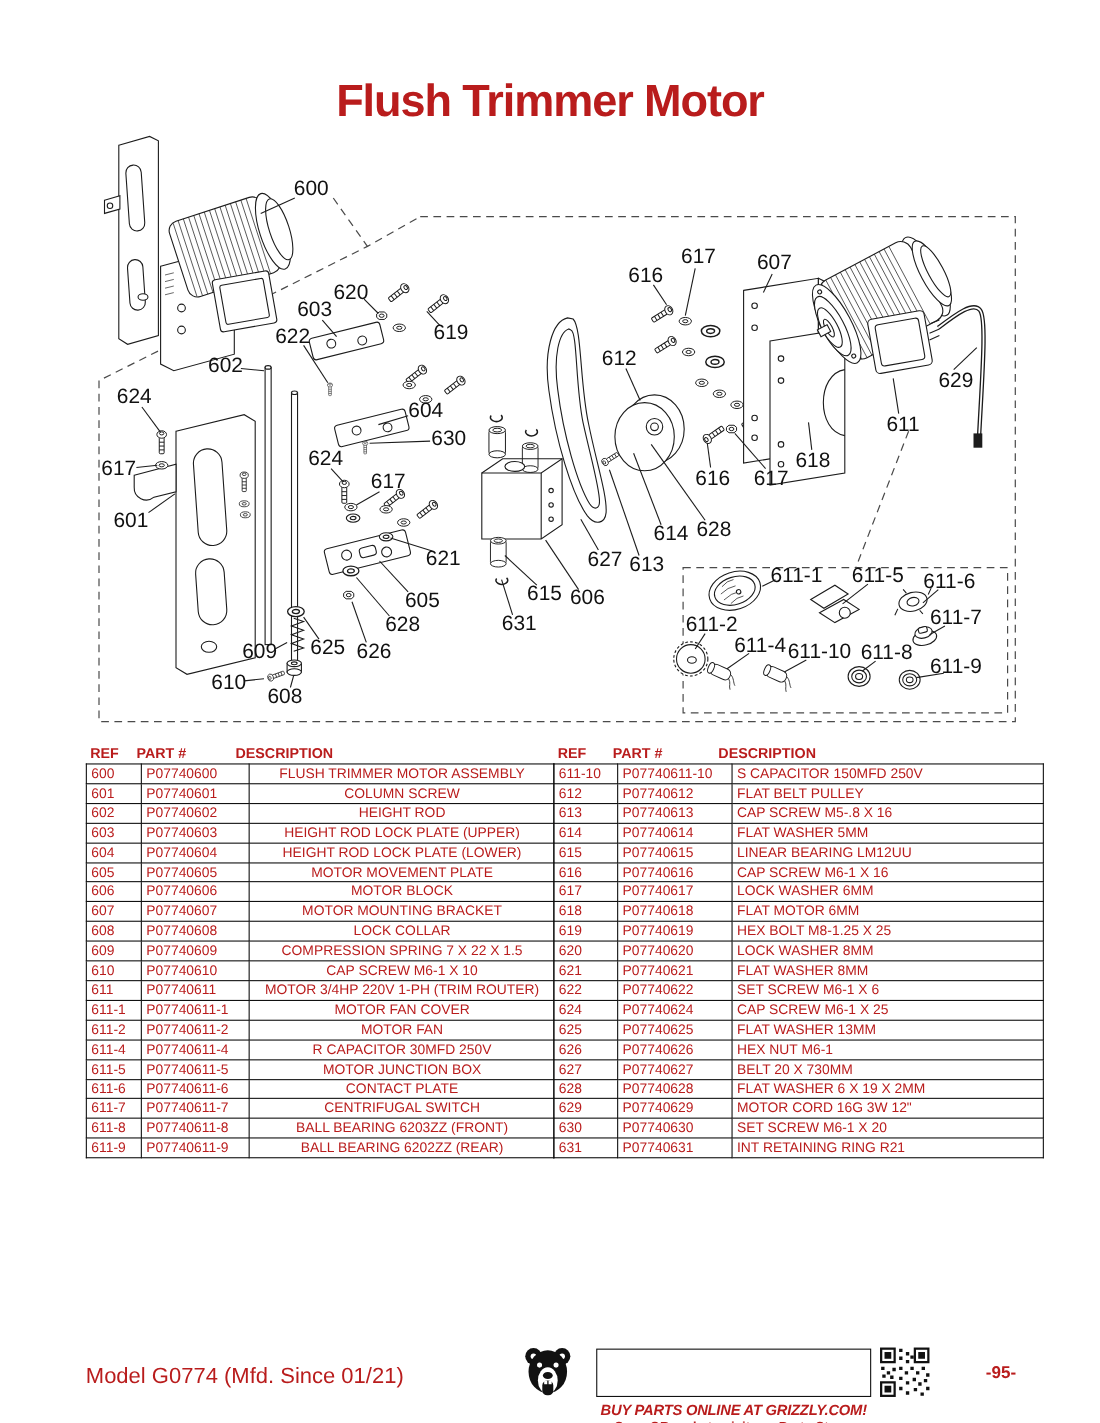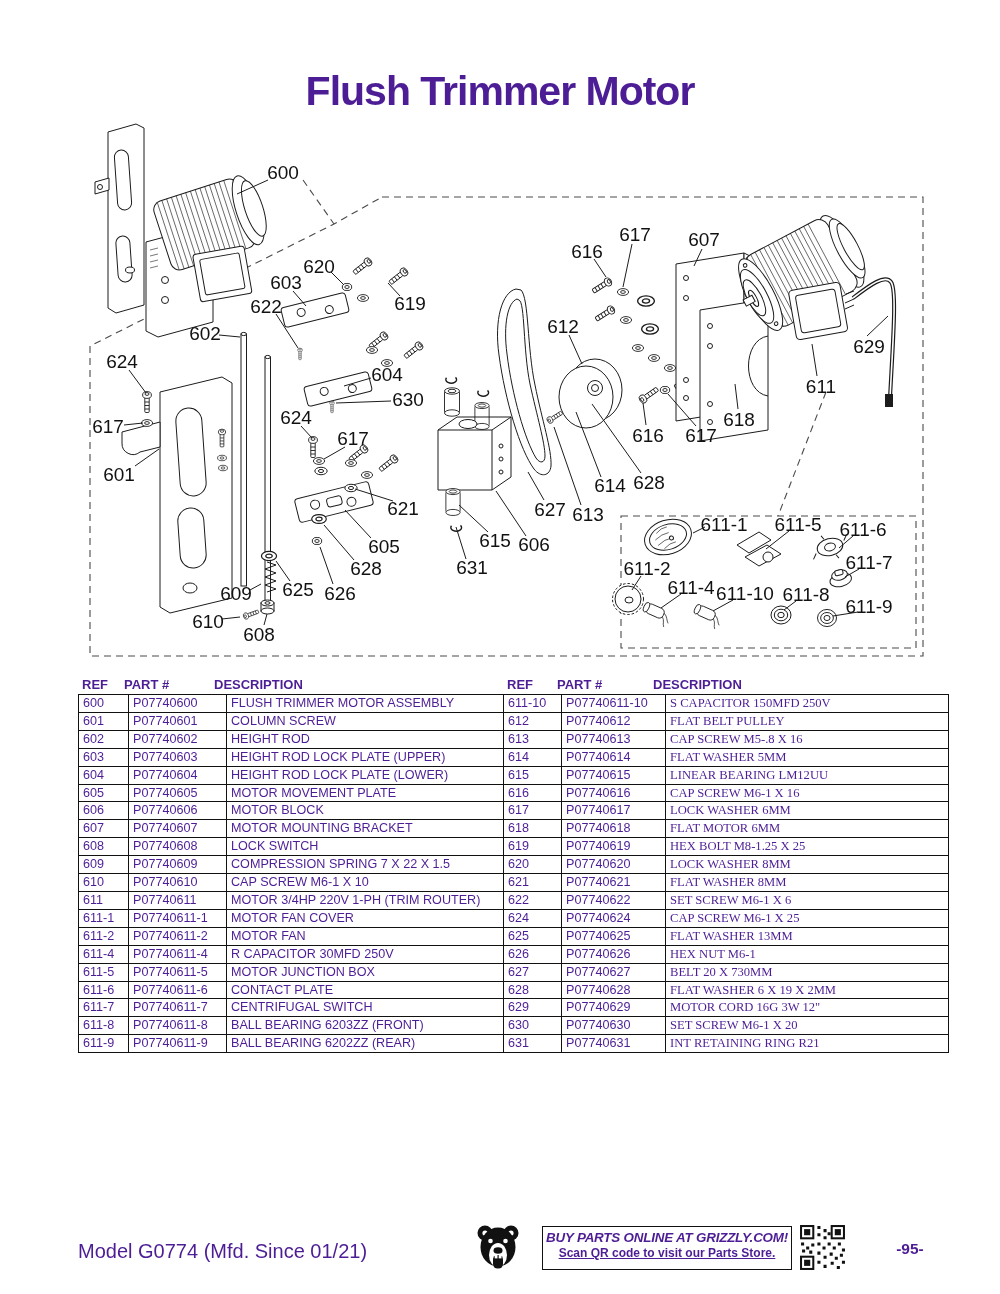--- a/index.html
+++ b/index.html
@@ -1,41 +1,41 @@
 <!DOCTYPE html>
 <html><head>
 <meta charset="utf-8">
 <style>
   html,body{margin:0;padding:0;background:#e8e8e8;}
   .page{position:relative;width:1000px;height:1294px;background:#ffffff;margin:0 auto;
-        font-family:"Liberation Sans",sans-serif;color:#4c1d95;overflow:hidden;}
+        font-family:"Liberation Sans",sans-serif;color:#b91c1c;overflow:hidden;}
   .page-title{position:absolute;top:68px;left:0;width:1000px;text-align:center;
         font-size:41px;font-weight:bold;letter-spacing:-1px;}
   svg.diagram{position:absolute;left:0;top:0;}
   svg .part{stroke:#1c1c1c;fill:#ffffff;stroke-width:1;}
   svg .thin{stroke-width:.6;}
   svg .dash{stroke:#4a4a4a;fill:none;stroke-width:1.1;stroke-dasharray:7 5;}
   svg .leader{stroke:#1c1c1c;stroke-width:1;}
   svg text.co{font-family:"Liberation Sans",sans-serif;font-size:19px;fill:#111;
         text-anchor:middle;dominant-baseline:central;stroke:none;}
   .tbl-header{position:absolute;font-size:13px;font-weight:bold;}
   .tbl-header span{position:absolute;top:0;white-space:nowrap;}
   table.parts{position:absolute;border-collapse:collapse;table-layout:fixed;}
   table.parts td{border:1.6px solid #111;font-size:12.6px;line-height:16.9px;height:16.9px;
         padding:0 3px 0 4px;white-space:nowrap;overflow:hidden;}
   #tbl-left{left:78px;top:694px;width:401px;}
   #tbl-right{left:503px;top:694px;width:421px;}
-  #tbl-left td:nth-child(1){width:42px;}  #tbl-left td:nth-child(2){width:90px;margin-top:16px;}  #tbl-left td:nth-child(3){width:269px;}
-  #tbl-right td:nth-child(1){width:50px;} #tbl-right td:nth-child(2){width:96px;} #tbl-right td:nth-child(3){width:275px;font-family:Liberation Serif, serif;}
+  #tbl-left td:nth-child(1){width:42px;}  #tbl-left td:nth-child(2){width:90px;margin-top:16px;}  #tbl-left td:nth-child(3){width:269px;text-align:center;}
+  #tbl-right td:nth-child(1){width:50px;} #tbl-right td:nth-child(2){width:96px;} #tbl-right td:nth-child(3){width:275px;}
   .footer-model{position:absolute;left:78px;top:1240px;font-size:20px;}
   .footer-pagenum{position:absolute;left:878px;top:1240px;width:64px;text-align:center;font-size:15.5px;font-weight:bold;}
   .bear{position:absolute;left:476px;top:1224px;}
   .buy-box{position:absolute;left:542px;top:1226px;width:248px;height:39px;border:1.8px solid #111;
         text-align:center;padding-top:3px;}
-  .buy-line1{font-size:13.4px;font-weight:bold;font-style:italic;letter-spacing:-0.2px;}
+  .buy-line1{font-size:13.4px;font-weight:bold;font-style:italic;letter-spacing:-0.2px;margin-top:44px;}
   .buy-line2{font-size:12px;font-weight:bold;margin-top:1px;text-decoration:underline;}
   .qr{position:absolute;left:799px;top:1224px;}
 </style>
 </head>
 <body>
 
 <div class="page">
 
   <div class="page-title">Flush Trimmer Motor</div>
 
@@ -448,21 +448,21 @@
           <td>MOTOR BLOCK</td>
         </tr>
         <tr>
           <td>607</td>
           <td>P07740607</td>
           <td>MOTOR MOUNTING BRACKET</td>
         </tr>
         <tr>
           <td>608</td>
           <td>P07740608</td>
-          <td>LOCK SWITCH</td>
+          <td>LOCK COLLAR</td>
         </tr>
         <tr>
           <td>609</td>
           <td>P07740609</td>
           <td>COMPRESSION SPRING 7 X 22 X 1.5</td>
         </tr>
         <tr>
           <td>610</td>
           <td>P07740610</td>
           <td>CAP SCREW M6-1 X 10</td>

